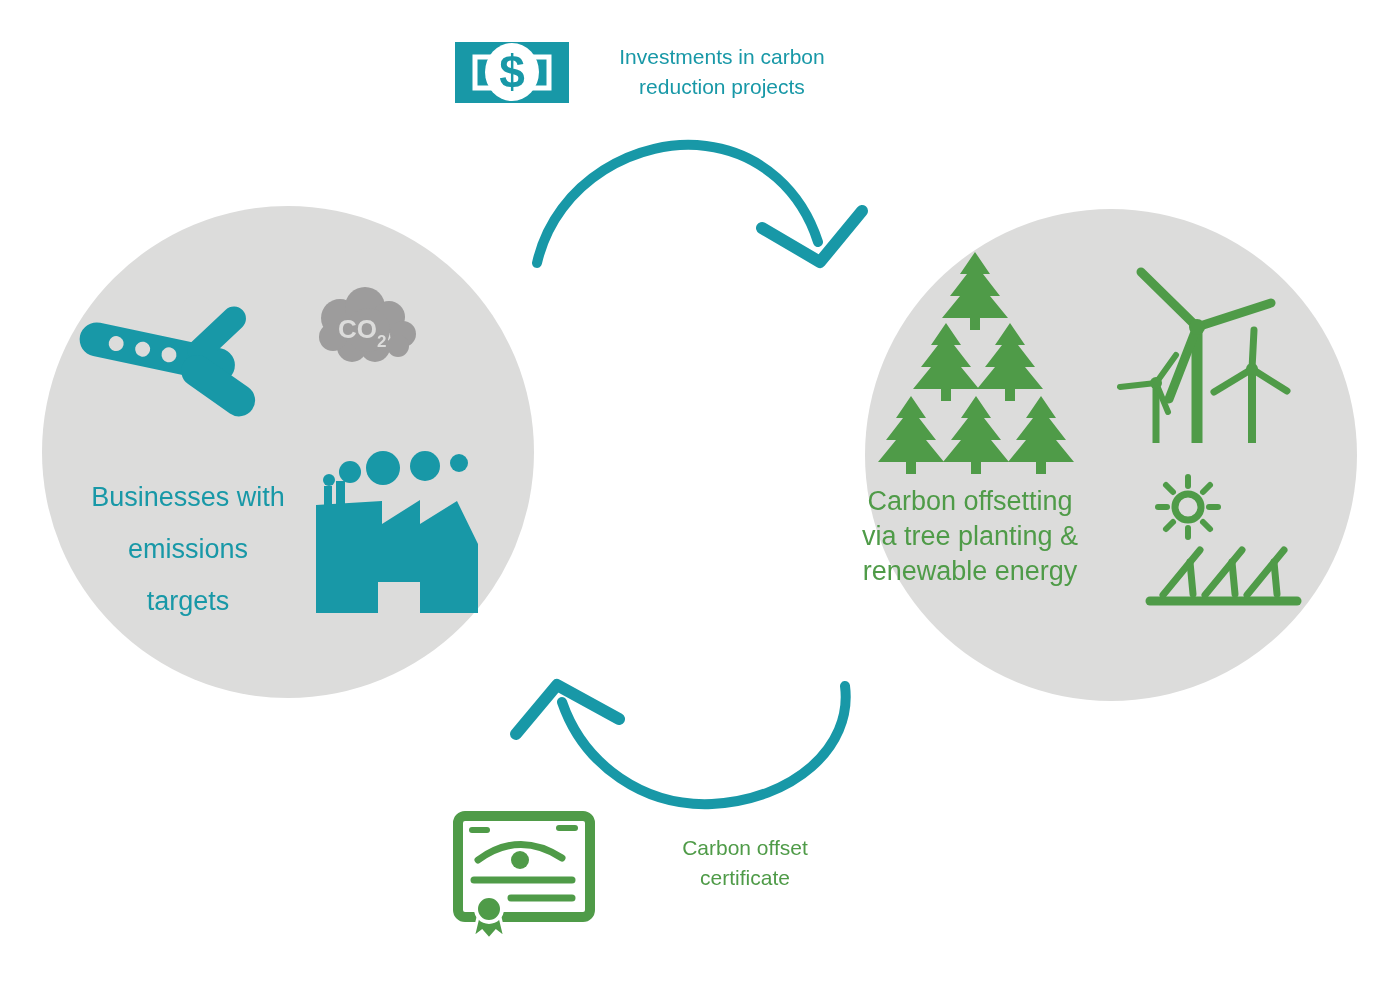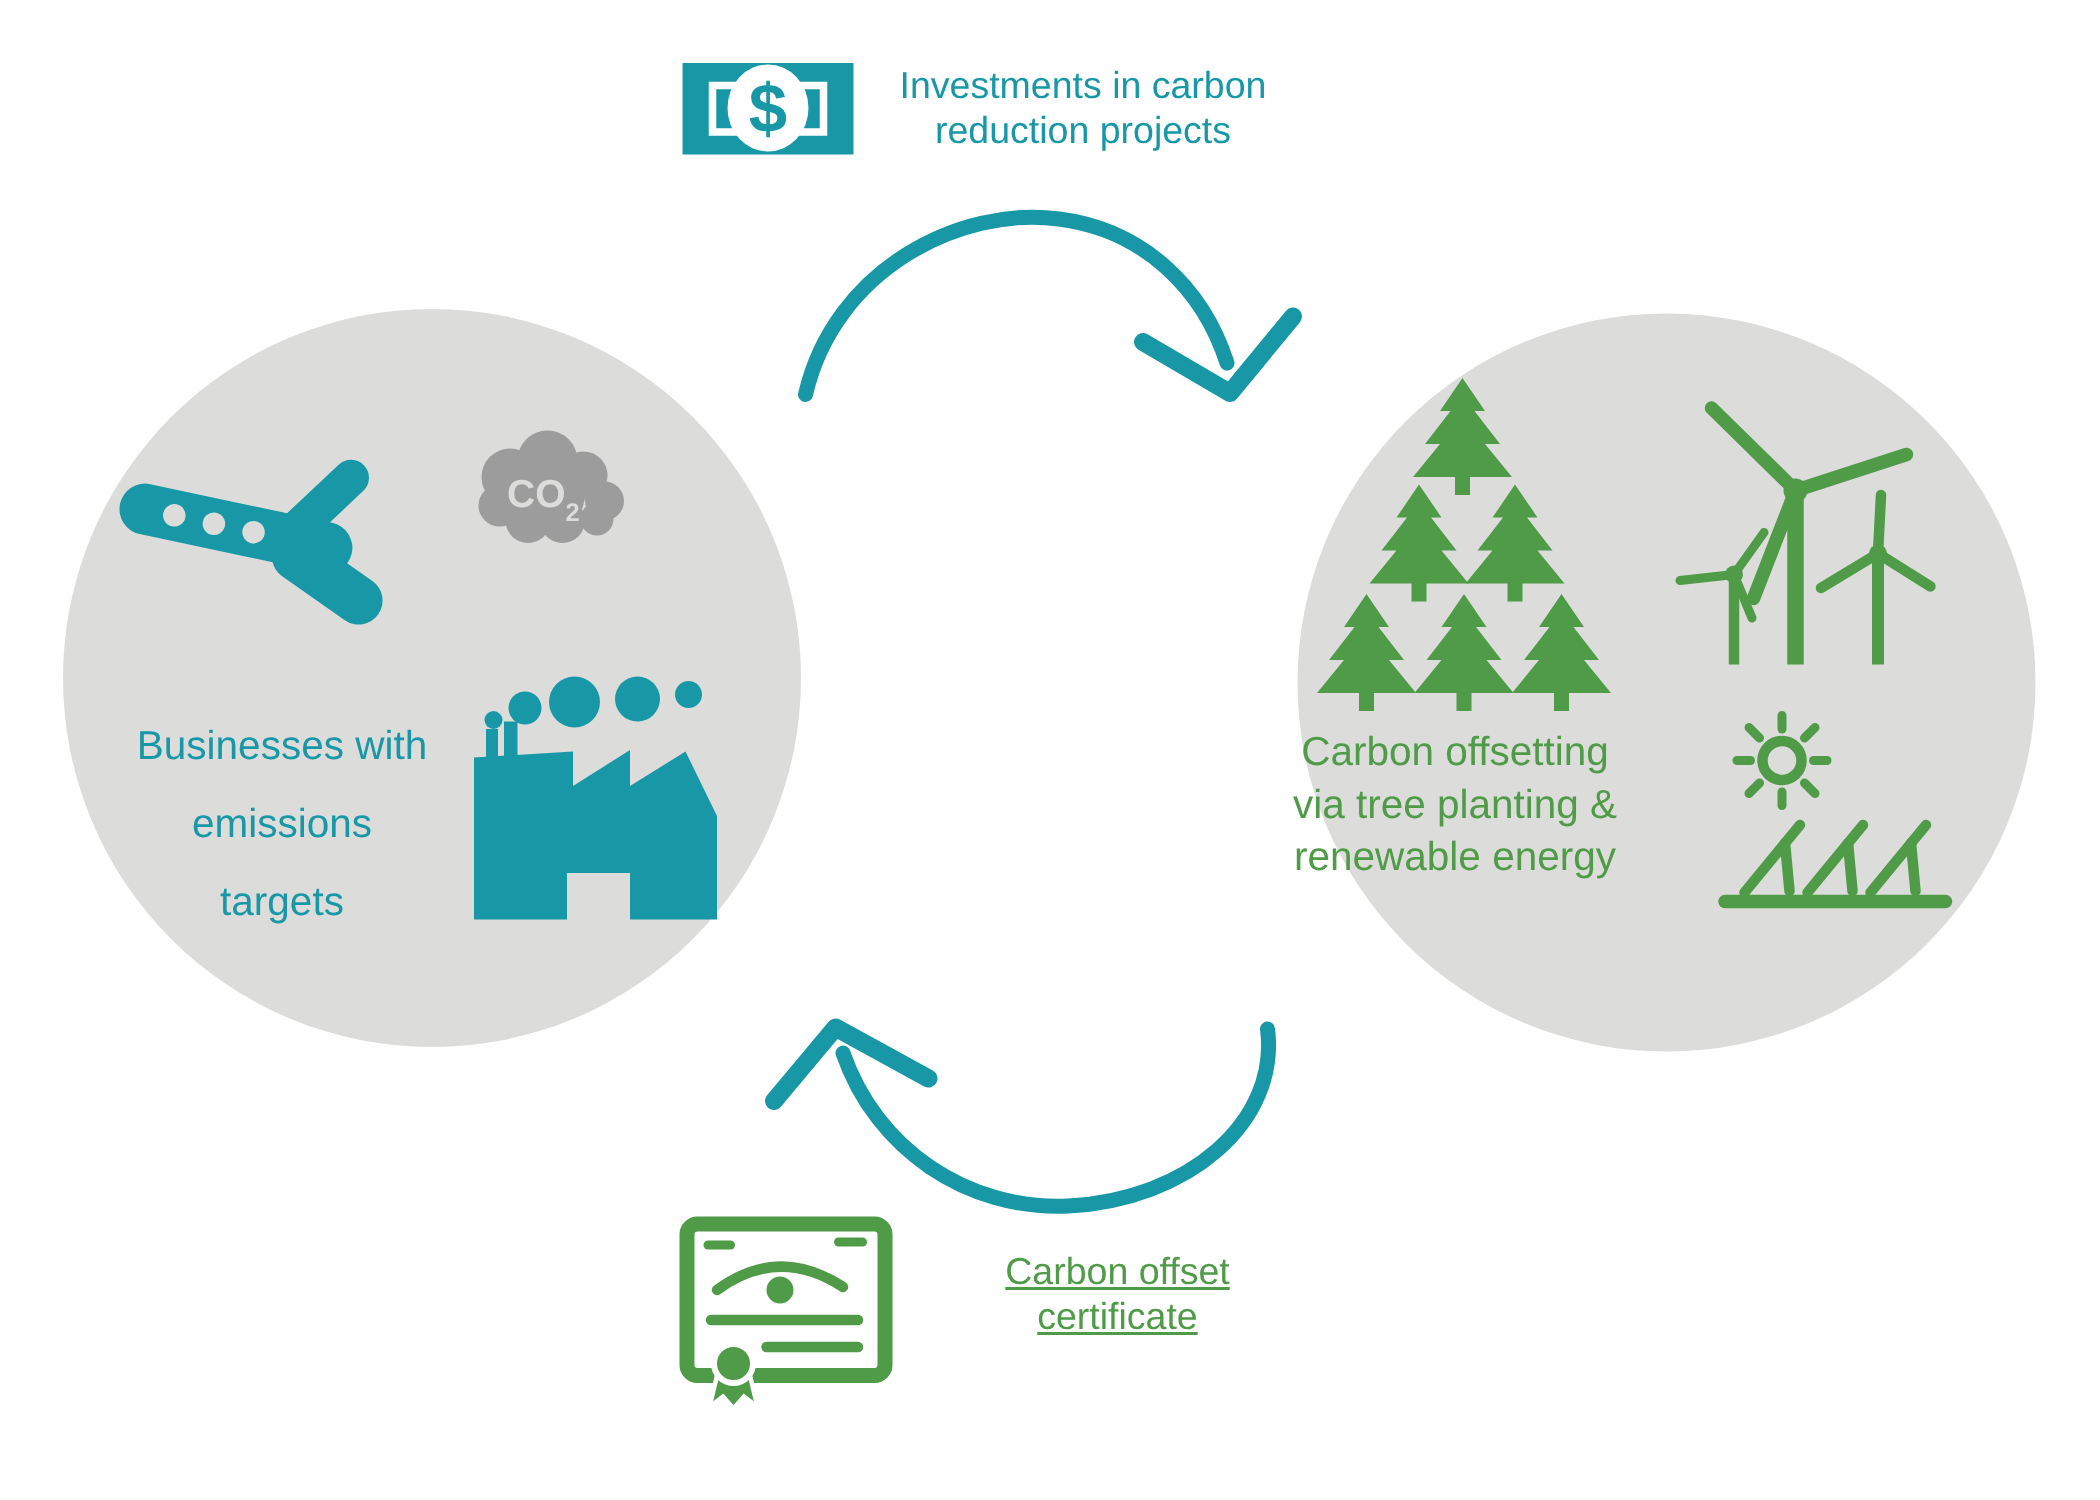--- a/index.html
+++ b/index.html
@@ -25,24 +25,24 @@
   .green-stroke{stroke:var(--green);fill:none;}
   .white-stroke{stroke:#ffffff;fill:none;}
   .label{
     position:absolute;
     white-space:pre-line;
     text-align:center;
     transform:translateX(-50%);
   }
   .label-teal{color:var(--teal);}
   .label-green{color:var(--green);}
-  .flow-label{font-size:25px;line-height:30px;width:340px;}
+  .flow-label{font-size:21px;line-height:30px;width:340px;}
   .circle-label{font-size:27px;line-height:38px;width:340px;}
   #invest-label{left:722px;top:42px;}
-  #cert-label{left:745px;top:833px;text-decoration:underline;}
+  #cert-label{left:745px;top:833px;}
   #left-label{left:188px;top:471px;line-height:52px;}
   #right-label{left:970px;top:484px;line-height:35px;}
   .dollar-text{
     font-family:"Liberation Sans","DejaVu Sans",sans-serif;
     font-weight:bold;font-size:46px;
   }
   .co2-text{
     font-family:"Liberation Sans","DejaVu Sans",sans-serif;
     font-weight:bold;font-size:26px;
   }

